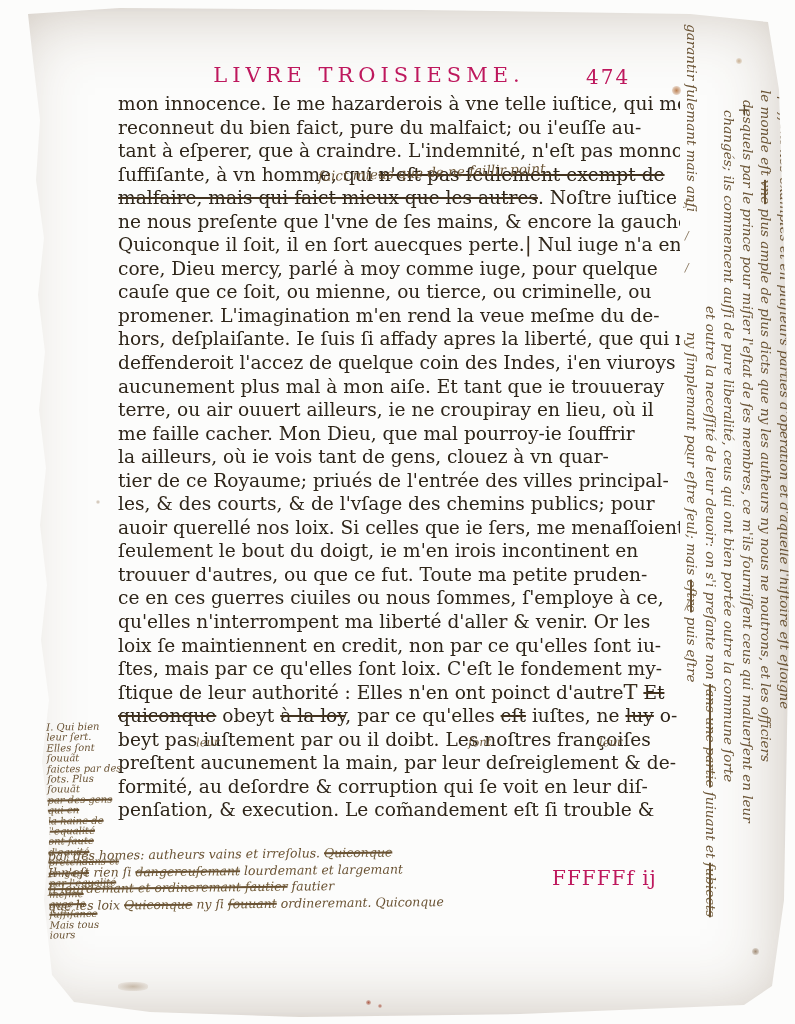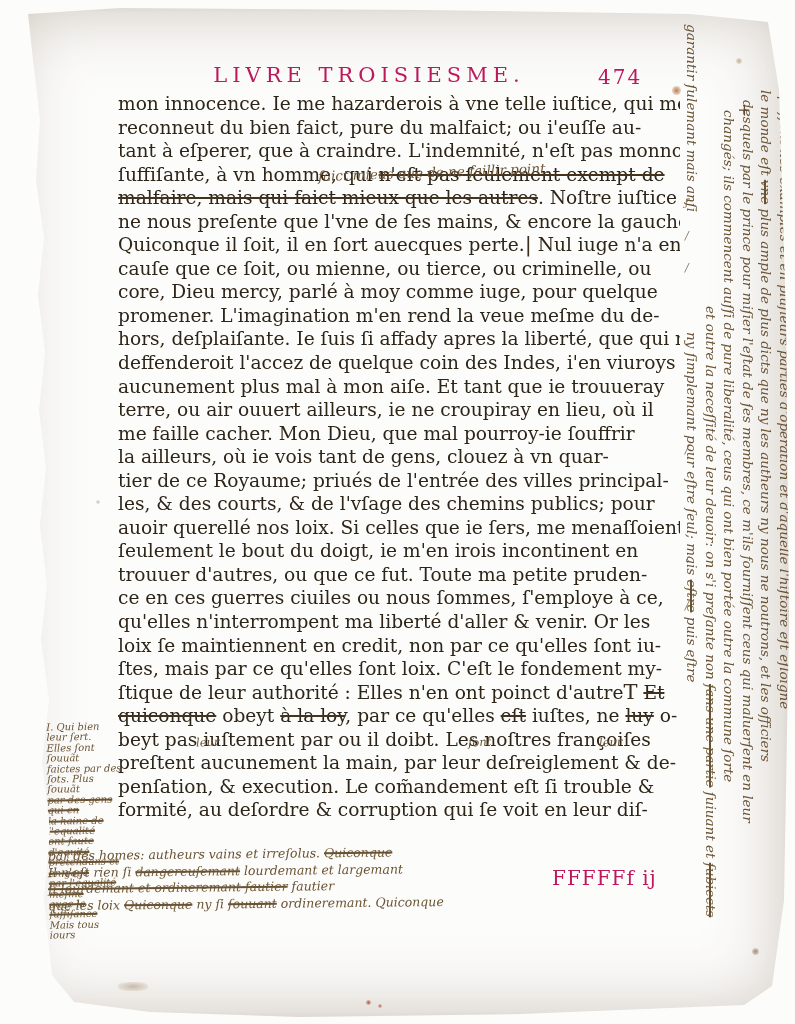--- a/index.html
+++ b/index.html
@@ -14,21 +14,21 @@
       52px 975px,44px 900px,50px 830px,42px 762px,49px 700px,
       41px 640px,47px 585px,40px 525px,46px 468px,39px 410px,
       45px 352px,38px 295px,44px 238px,36px 180px,40px 120px,33px 60px);}
   .page-inner{position:absolute;inset:0;
     box-shadow:inset 0 0 80px rgba(92,62,35,.38), inset 0 0 12px rgba(92,62,35,.28);}
   .stain{position:absolute;border-radius:50%;}
 
   
   .header-line{position:absolute;left:118px;top:63px;width:562px;height:26px;color:#be185d;}
   .htitle{position:absolute;left:0;right:60px;text-align:center;font-size:21px;letter-spacing:5px;}
-  .hpage{position:absolute;left:480px;top:2px;font-size:20px;letter-spacing:2px;}
+  .hpage{position:absolute;left:468px;top:2px;font-size:20px;letter-spacing:2px;}
   #print-block{position:absolute;left:118px;top:92px;width:562px;color:#2e2519;
     font-size:18.6px;}
   .pline{height:23.55px;line-height:23.55px;overflow:hidden;text-align:justify;white-space:nowrap;}
   .pline::after{content:"";display:inline-block;width:100%;}
   .ps{text-decoration:line-through;text-decoration-color:#43331f;text-decoration-thickness:2px;}
   .caret{color:#3a2d1e;font-size:21px;}
 
   
   .hw{font-style:italic;color:#6a5334;}
   .hws{text-decoration:line-through;text-decoration-color:#6a5334;text-decoration-thickness:1.5px;color:#75603e;}
@@ -67,44 +67,44 @@
     </div>
 
     <div id="print-block">
         <div class="pline"><span>mon innocence. Ie me hazarderois à vne telle iuſtice, qui me</span></div>
         <div class="pline"><span>reconneut du bien faict, pure du malfaict; ou i'euſſe au-</span></div>
         <div class="pline"><span>tant à eſperer, que à craindre. L'indemnité, n'eſt pas monnoye</span></div>
         <div class="pline"><span>ſuffiſante, à vn homme, qui </span><span class="ps">n'eſt pas ſeulement exempt de</span></div>
         <div class="pline"><span class="ps">malfaire, mais qui faict mieux que les autres</span><span>. Noſtre iuſtice</span></div>
         <div class="pline"><span>ne nous preſente que l'vne de ſes mains, &amp; encore la gauche:</span></div>
         <div class="pline"><span>Quiconque il ſoit, il en ſort auecques perte.</span><span class="caret">|</span><span> Nul iuge n'a en-</span></div>
+        <div class="pline"><span>core, Dieu mercy, parlé à moy comme iuge, pour quelque</span></div>
         <div class="pline"><span>cauſe que ce ſoit, ou mienne, ou tierce, ou criminelle, ou</span></div>
-        <div class="pline"><span>core, Dieu mercy, parlé à moy comme iuge, pour quelque</span></div>
         <div class="pline"><span>promener. L'imagination m'en rend la veue meſme du de-</span></div>
         <div class="pline"><span>hors, deſplaiſante. Ie ſuis ſi affady apres la liberté, que qui me</span></div>
         <div class="pline"><span>deffenderoit l'accez de quelque coin des Indes, i'en viuroys</span></div>
         <div class="pline"><span>aucunement plus mal à mon aiſe. Et tant que ie trouueray</span></div>
         <div class="pline"><span>terre, ou air ouuert ailleurs, ie ne croupiray en lieu, où il</span></div>
         <div class="pline"><span>me faille cacher. Mon Dieu, que mal pourroy-ie ſouffrir</span></div>
         <div class="pline"><span>la ailleurs, où ie vois tant de gens, clouez à vn quar-</span></div>
         <div class="pline"><span>tier de ce Royaume; priués de l'entrée des villes principal-</span></div>
         <div class="pline"><span>les, &amp; des courts, &amp; de l'vſage des chemins publics; pour</span></div>
         <div class="pline"><span>auoir querellé nos loix. Si celles que ie ſers, me menaſſoient</span></div>
         <div class="pline"><span>ſeulement le bout du doigt, ie m'en irois incontinent en</span></div>
         <div class="pline"><span>trouuer d'autres, ou que ce fut. Toute ma petite pruden-</span></div>
         <div class="pline"><span>ce en ces guerres ciuiles ou nous ſommes, ſ'employe à ce,</span></div>
         <div class="pline"><span>qu'elles n'interrompent ma liberté d'aller &amp; venir. Or les</span></div>
         <div class="pline"><span>loix ſe maintiennent en credit, non par ce qu'elles ſont iu-</span></div>
         <div class="pline"><span>ſtes, mais par ce qu'elles ſont loix. C'eſt le fondement my-</span></div>
         <div class="pline"><span>ſtique de leur authorité : Elles n'en ont poinct d'autre</span><span class="caret">T</span><span> </span><span class="ps">Et</span></div>
         <div class="pline"><span class="ps">quiconque</span><span> obeyt </span><span class="ps">à la loy</span><span>, par ce qu'elles </span><span class="ps">eſt</span><span> iuſtes, ne </span><span class="ps">luy</span><span> o-</span></div>
         <div class="pline"><span>beyt pas iuſtement par ou il doibt. Les noſtres françoiſes</span></div>
         <div class="pline"><span>preſtent aucunement la main, par leur deſreiglement &amp; de-</span></div>
+        <div class="pline"><span>formité, au deſordre &amp; corruption qui ſe voit en leur diſ-</span></div>
         <div class="pline"><span>penſation, &amp; execution. Le com̃andement eſt ſi trouble &amp;</span></div>
-        <div class="pline"><span>formité, au deſordre &amp; corruption qui ſe voit en leur diſ-</span></div>
       </div>
 
     <div id="interlinear">
         <div class="inter" style="left: 318px; top: 164px; font-size: 13.5px; transform: rotate(-2deg);">faict mieus que de ne faillir point.</div>
         <div class="inter" style="left: 196px; top: 735px; font-size: 11.5px; transform: rotate(-3deg);">leur</div>
         <div class="inter" style="left: 468px; top: 735px; font-size: 11.5px; transform: rotate(-3deg);">ſont</div>
         <div class="inter" style="left: 599px; top: 735px; font-size: 11.5px; transform: rotate(-3deg);">leur</div>
       </div>
 
     <div id="margin-left">

